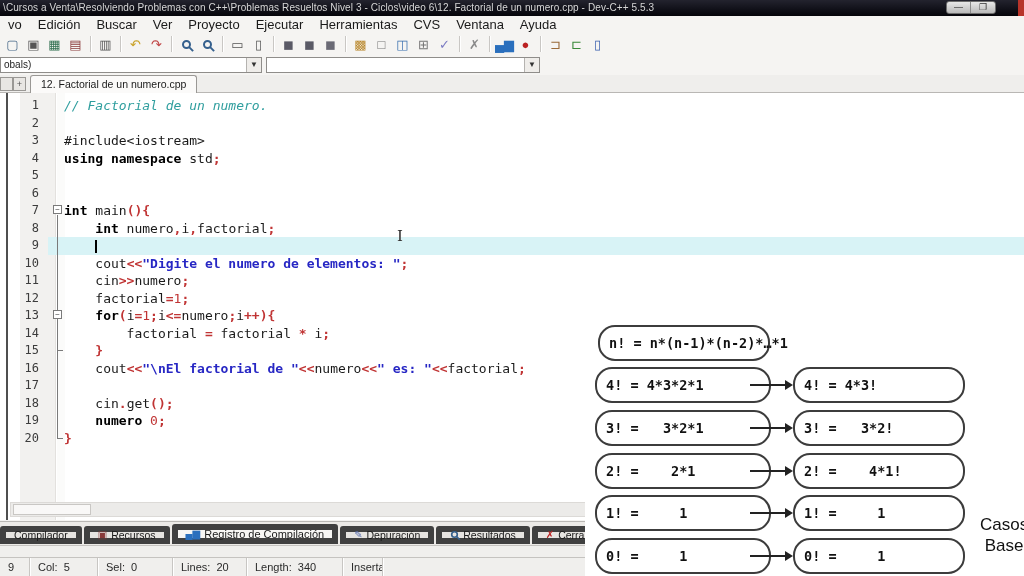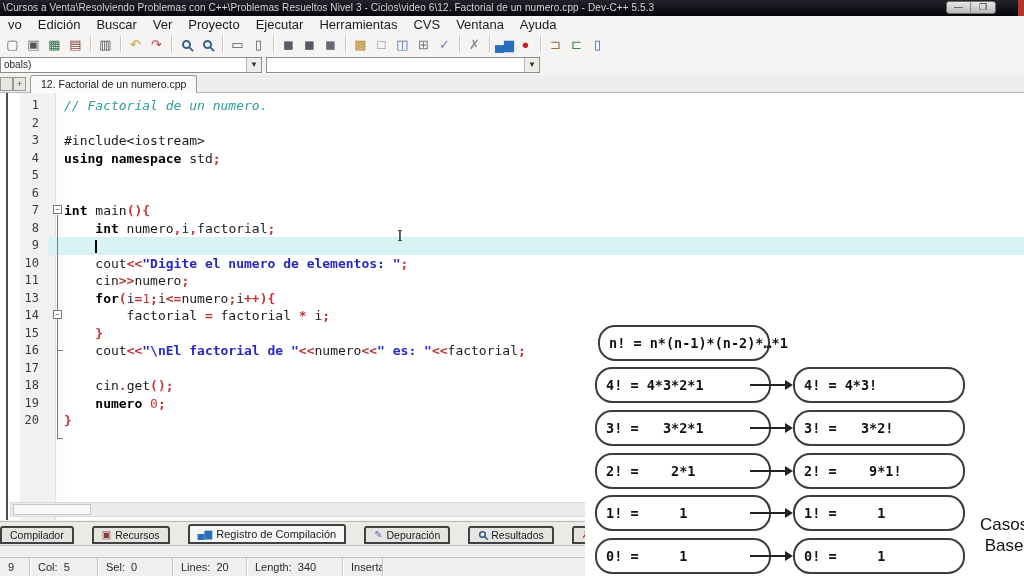--- a/index.html
+++ b/index.html
@@ -83,22 +83,22 @@
     border:1px solid #c9c7c4; }
 
   
   .ibeam { position:absolute; left:397px; top:227px; font-family:"DejaVu Serif", serif;
     font-size:15px; color:#2a2a2a; text-shadow:0 0 1px #fff; z-index:40; }
 
   
   .bottombar { position:absolute; left:0; top:521px; width:1024px; height:36px; background:#eceae7;
     border-top:1px solid #b9b7b4; }
   .btabs { position:absolute; left:0; top:2px; height:20px; display:flex; align-items:flex-end; }
-  .btab { height:18px; background:#e6e4e1; border:2px solid #404040; border-radius:3px 3px 0 0;
-    margin-right:18px; font-size:10.5px; line-height:16px; color:#1a1a1a; padding:0 8px;
+  .btab { height:18px; background:#e6e4e1; border:6px solid #404040; border-radius:3px 3px 0 0;
+    margin-right:2px; font-size:10.5px; line-height:16px; color:#1a1a1a; padding:0 8px;
     display:flex; align-items:center; gap:4px; white-space:nowrap; }
   .btab.active { height:20px; background:#f7f6f4; font-size:11px; }
   .btab .bicon { font-size:10px; line-height:10px; }
   .panelbody { position:absolute; left:0; top:23px; width:1024px; height:13px; background:#f0efed;
     border-top:1px solid #c5c3c0; }
 
   
   .statusbar { position:absolute; left:0; top:557px; width:1024px; height:19px; background:#f0efed;
     border-top:1px solid #c5c3c0; display:flex; font-size:11px; color:#2a2a2a; }
   .sfield { height:19px; line-height:18px; padding-left:8px; border-right:1px solid #c8c6c3;
@@ -241,20 +241,24 @@
       </div>
       <div class="crow">
         <div class="lnum">10</div>
         <div class="codecell"><span class="tok-i">    cout</span><span class="tok-o">&lt;&lt;</span><span class="tok-s">"Digite el numero de elementos: "</span><span class="tok-o">;</span></div>
       </div>
       <div class="crow">
         <div class="lnum">11</div>
         <div class="codecell"><span class="tok-i">    cin</span><span class="tok-o">&gt;&gt;</span><span class="tok-i">numero</span><span class="tok-o">;</span></div>
       </div>
       <div class="crow">
+        <div class="lnum">12</div>
+        <div class="codecell"><span class="tok-i">    factorial</span><span class="tok-o">=</span><span class="tok-n">1</span><span class="tok-o">;</span></div>
+      </div>
+      <div class="crow">
         <div class="lnum">13</div>
         <div class="codecell"><span class="tok-i">    </span><span class="tok-k">for</span><span class="tok-o">(</span><span class="tok-i">i</span><span class="tok-o">=</span><span class="tok-n">1</span><span class="tok-o">;</span><span class="tok-i">i</span><span class="tok-o">&lt;=</span><span class="tok-i">numero</span><span class="tok-o">;</span><span class="tok-i">i</span><span class="tok-o">++</span><span class="tok-o">){</span></div>
       </div>
       <div class="crow">
         <div class="lnum">14</div>
         <div class="codecell"><span class="tok-i">        factorial </span><span class="tok-o">=</span><span class="tok-i"> factorial </span><span class="tok-o">*</span><span class="tok-i"> i</span><span class="tok-o">;</span></div>
       </div>
       <div class="crow">
         <div class="lnum">15</div>
         <div class="codecell"><span class="tok-i">    </span><span class="tok-o">}</span></div>
@@ -336,21 +340,21 @@
   <div class="obox" style="left:13px;top:3px;width:172px">n! = n*(n-1)*(n-2)*…*1</div>
   <div id="orows">
       <div class="obox" style="left: 10px; top: 45px; width: 176px;">4! = 4*3*2*1</div>
       <div class="oarrow" style="left: 165px; top: 62px; width: 36px;"></div>
       <div class="obox" style="left: 208px; top: 45px; width: 172px;">4! = 4*3!</div>
       <div class="obox" style="left: 10px; top: 87.8px; width: 176px;">3! =   3*2*1</div>
       <div class="oarrow" style="left: 165px; top: 104.8px; width: 36px;"></div>
       <div class="obox" style="left: 208px; top: 87.8px; width: 172px;">3! =   3*2!</div>
       <div class="obox" style="left: 10px; top: 130.6px; width: 176px;">2! =    2*1</div>
       <div class="oarrow" style="left: 165px; top: 147.6px; width: 36px;"></div>
-      <div class="obox" style="left: 208px; top: 130.6px; width: 172px;">2! =    9*1!</div>
+      <div class="obox" style="left: 208px; top: 130.6px; width: 172px;">2! =    4*1!</div>
       <div class="obox" style="left: 10px; top: 173.4px; width: 176px;">1! =     1</div>
       <div class="oarrow" style="left: 165px; top: 190.4px; width: 36px;"></div>
       <div class="obox" style="left: 208px; top: 173.4px; width: 172px;">1! =     1</div>
       <div class="obox" style="left: 10px; top: 216.2px; width: 176px;">0! =     1</div>
       <div class="oarrow" style="left: 165px; top: 233.2px; width: 36px;"></div>
       <div class="obox" style="left: 208px; top: 216.2px; width: 172px;">0! =     1</div>
     </div>
   <div class="ocaption">
     <div>Casos</div>
     <div>Base</div>

